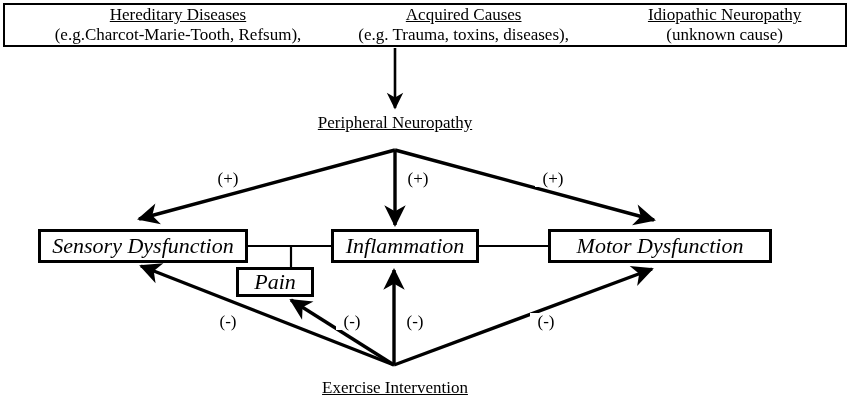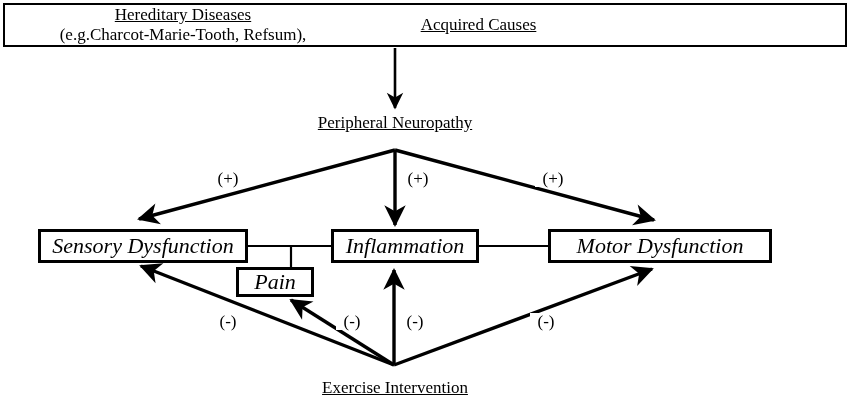--- a/index.html
+++ b/index.html
@@ -163,20 +163,25 @@
     <line x1="394" y1="365" x2="652" y2="269" stroke="#000000" stroke-width="3.4" marker-end="url(#ah)"></line>
   </svg>
 
   <div class="node" id="causes-box">
     <div class="cause-cell" id="cause-hereditary">
       <span class="cause-title">Hereditary Diseases</span>
       <span class="cause-sub">(e.g.Charcot-Marie-Tooth, Refsum),</span>
     </div>
     <div class="cause-cell" id="cause-acquired">
       <span class="cause-title">Acquired Causes</span>
+      <span class="cause-sub">(e.g. Trauma, toxins, diseases),</span>
+    </div>
+    <div class="cause-cell" id="cause-idiopathic">
+      <span class="cause-title">Idiopathic Neuropathy</span>
+      <span class="cause-sub">(unknown cause)</span>
     </div>
   </div>
 
   <div class="text-node" id="peripheral-neuropathy">Peripheral Neuropathy</div>
 
   <div class="node proc-box" id="box-sensory">Sensory Dysfunction</div>
 
   <div class="node proc-box" id="box-inflammation">Inflammation</div>
 
   <div class="node proc-box" id="box-motor">Motor Dysfunction</div>

